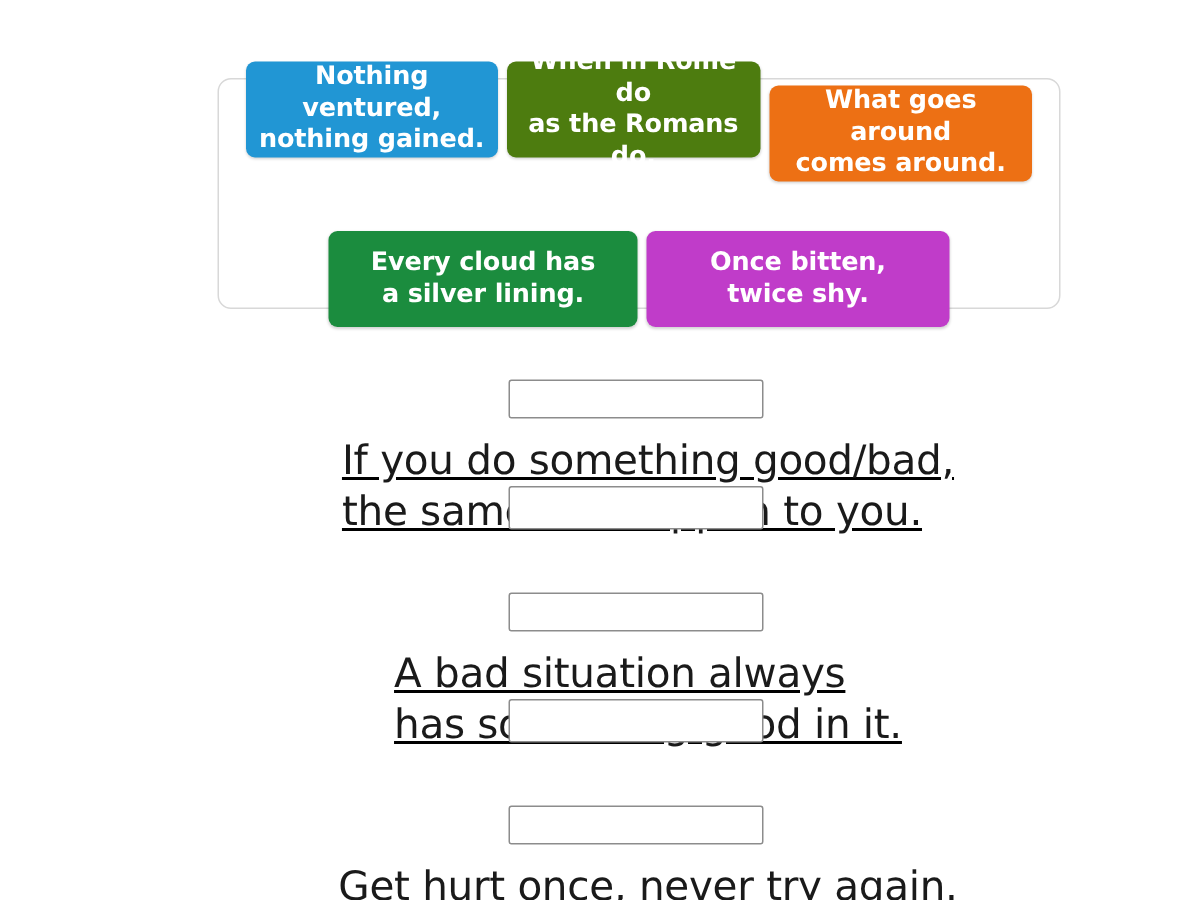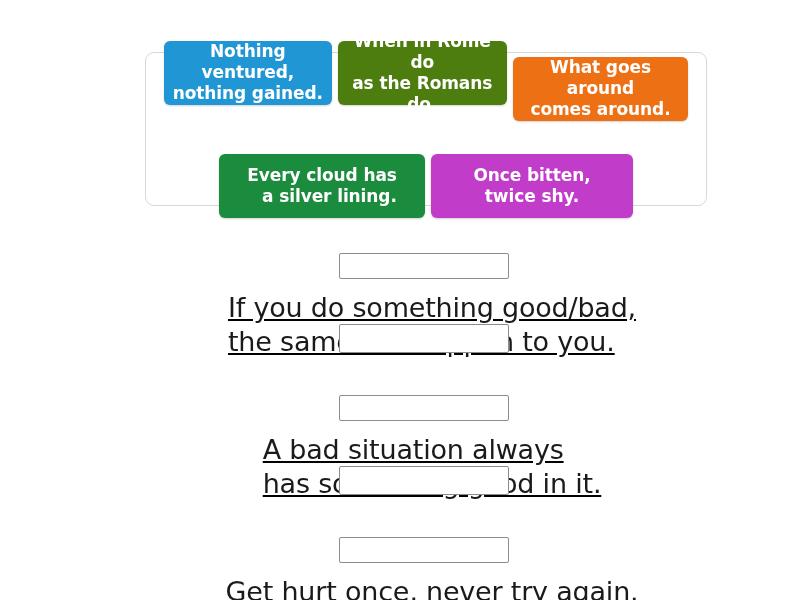--- a/index.html
+++ b/index.html
@@ -62,21 +62,21 @@
     white-space: pre-line;
     letter-spacing: -0.1px;
     box-shadow: 0 1px 2px rgba(0,0,0,0.18);
     cursor: grab;
     user-select: none;
   }
 
   .tile-w176 { width: 177px; }
   .tile-w178 { width: 179px; }
   .tile-w184 { width: 185px; margin-top: 16px; }
-  .tile-w175 { width: 206px; text-align: right; }
+  .tile-w175 { width: 206px; }
   .tile-w172 { width: 202px; }
 
   
   .answer-list {
     position: absolute;
     left: 35px;
     top: 205px;
     width: 730px;
   }
 

